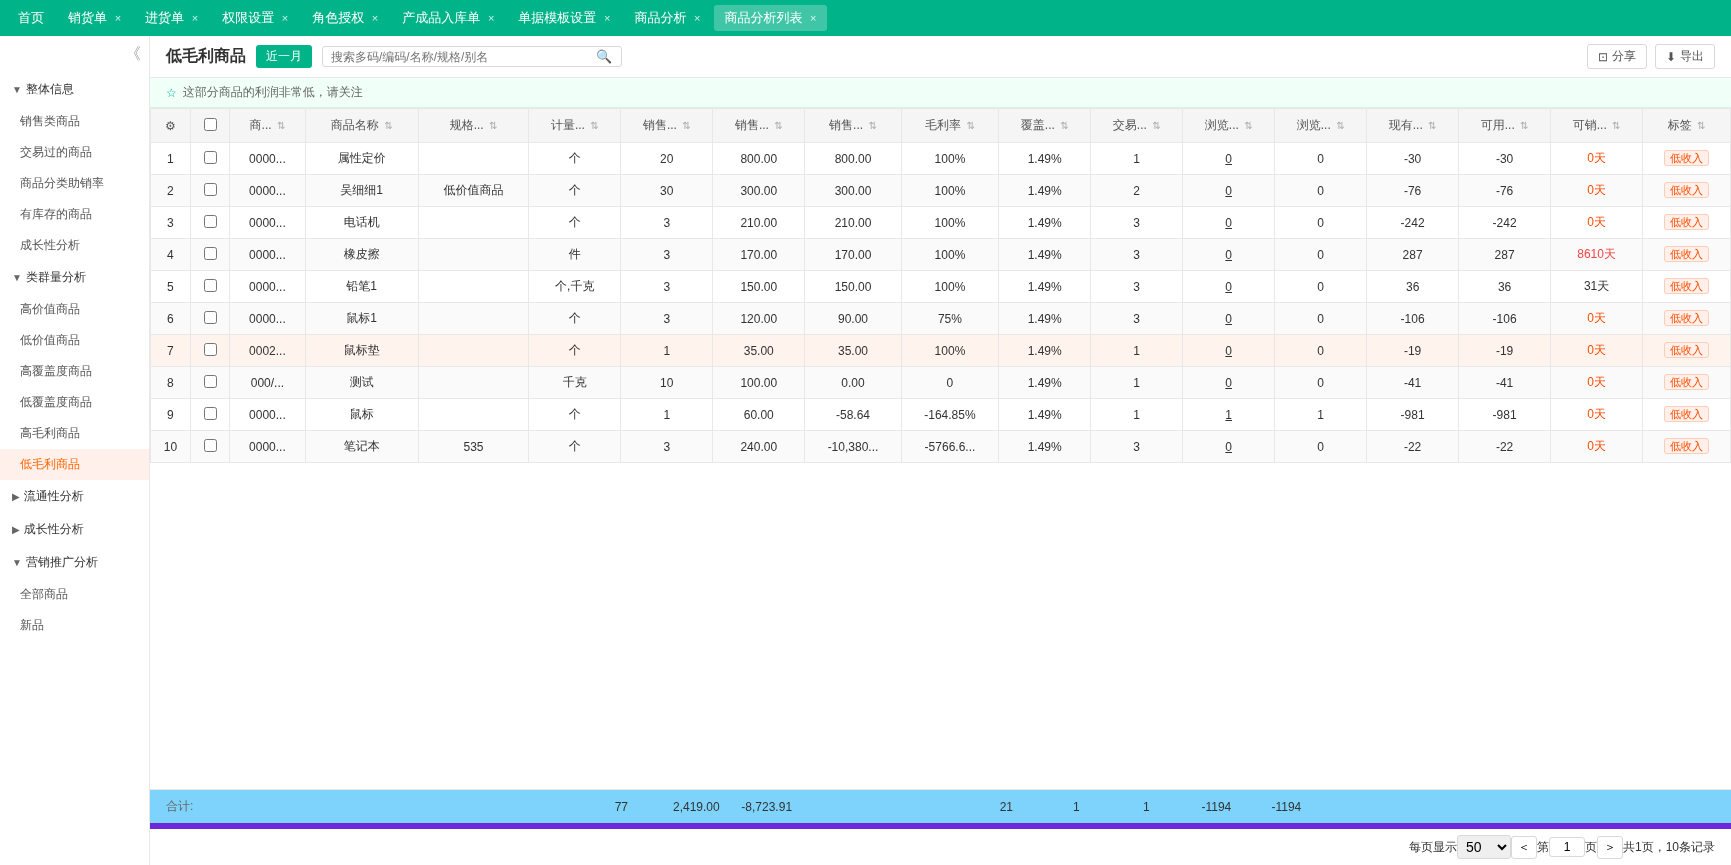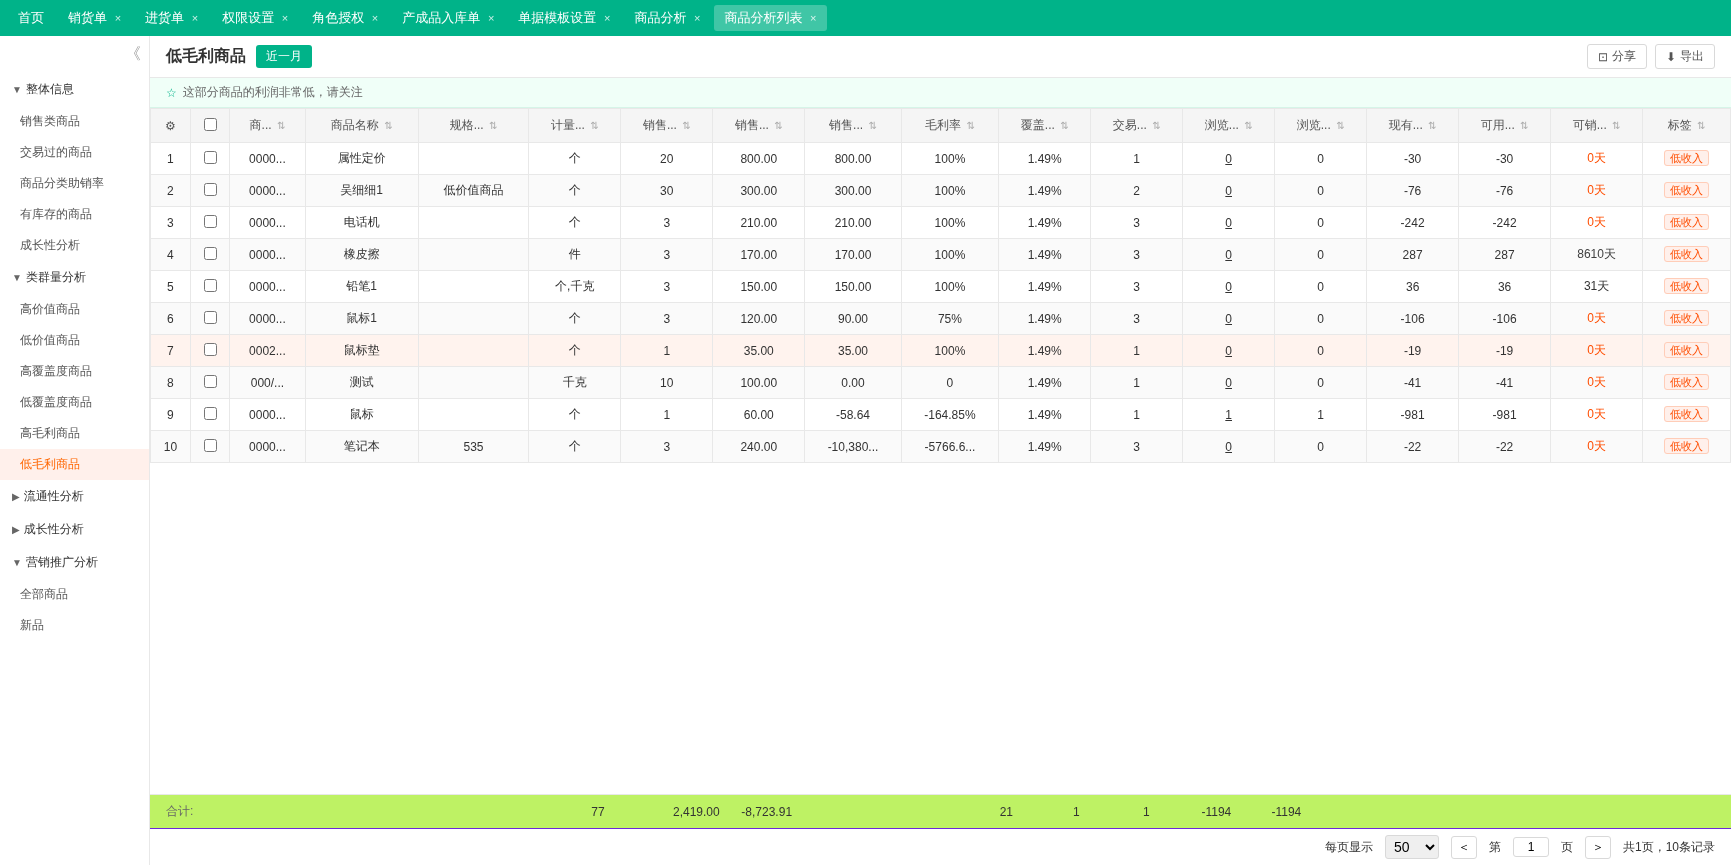--- a/index.html
+++ b/index.html
@@ -181,39 +181,39 @@
       background: #fff0eb;
       color: #ff4d00;
       border: 1px solid #ffcdb8;
       border-radius: 3px;
       padding: 1px 5px;
       font-size: 11px;
     }
 
     
     .footer-summary {
-      background: #bef264;
+      background: #7dd3fc;
       border-top: 1px solid #e8e8e8;
       padding: 8px 16px;
       display: flex;
       align-items: center;
       font-size: 12px;
       flex-shrink: 0;
     }
     .footer-label { color: #666; margin-right: 8px; }
 
     
     .pagination-bar {
       background: #fff;
-      border-top: 1px solid #6d28d9;
+      border-top: 6px solid #6d28d9;
       padding: 6px 16px;
       display: flex;
       align-items: center;
       justify-content: flex-end;
-      gap: 12px;
+      gap: 0;
       font-size: 12px;
       flex-shrink: 0;
     }
     .per-page-select {
       border: 1px solid #d9d9d9;
       border-radius: 3px;
       padding: 2px 4px;
       font-size: 14px;
     }
     .page-btn {
@@ -301,20 +301,24 @@
     </div>
     <div class="sidebar-item">全部商品</div>
     <div class="sidebar-item">新品</div>
   </div>
 
   <div class="content-area">
 
     <div class="content-header">
       <span class="page-title-text">低毛利商品</span>
       <button class="filter-btn">近一月</button>
+      <div class="search-box">
+        <input type="text" placeholder="搜索多码/编码/名称/规格/别名" style="">
+        <span class="search-icon">🔍</span>
+      </div>
       <div class="header-actions">
         <button class="action-btn">
           <span>⊡</span>
           <span>分享</span>
         </button>
         <button class="action-btn">
           <span>⬇</span>
           <span>导出</span>
         </button>
       </div>
@@ -420,21 +424,21 @@
     <td>3</td>
     <td>170.00</td>
     <td>170.00</td>
     <td>100%</td>
     <td>1.49%</td>
     <td>3</td>
     <td><span style="text-decoration:underline;cursor:pointer;">0</span></td>
     <td>0</td>
     <td>287</td>
     <td>287</td>
-    <td style="color:#404040">8610天</td>
+    <td style="color:#ef4444">8610天</td>
     <td><span class="tag-low-income">低收入</span></td>
   </tr>
             <tr>
     <td>5</td>
     <td><input type="checkbox" style=""></td>
     <td>0000...</td>
     <td>铅笔1</td>
     <td></td>
     <td>个,千克</td>
     <td>3</td>
@@ -556,21 +560,21 @@
 
     <div class="footer-summary">
       <span class="footer-label">合计:</span>
       <div style="display:flex; gap: 0; flex:1; align-items:center;">
         <div style="width:40px;"></div>
         <div style="width:30px;"></div>
         <div style="width:80px;"></div>
         <div style="width:120px;"></div>
         <div style="width:60px;"></div>
         <div style="width:60px;"></div>
-        <div style="width:60px; text-align:left;">77</div>
+        <div style="width:60px; text-align:center;">77</div>
         <div style="width:90px; text-align:center;">2,419.00</div>
         <div style="width:90px; text-align:left;">-8,723.91</div>
         <div style="width:70px;"></div>
         <div style="width:70px;"></div>
         <div style="width:70px; text-align:center;">21</div>
         <div style="width:70px; text-align:center;">1</div>
         <div style="width:70px; text-align:center;">1</div>
         <div style="width:70px; text-align:center;">-1194</div>
         <div style="width:70px; text-align:center;">-1194</div>
       </div>

